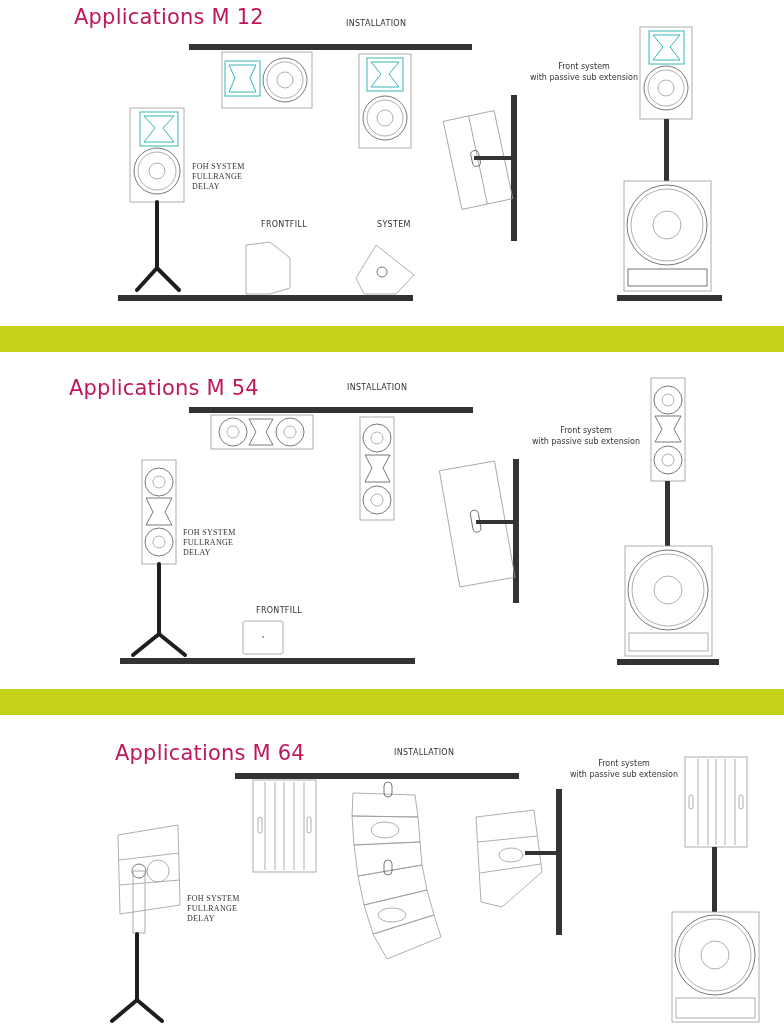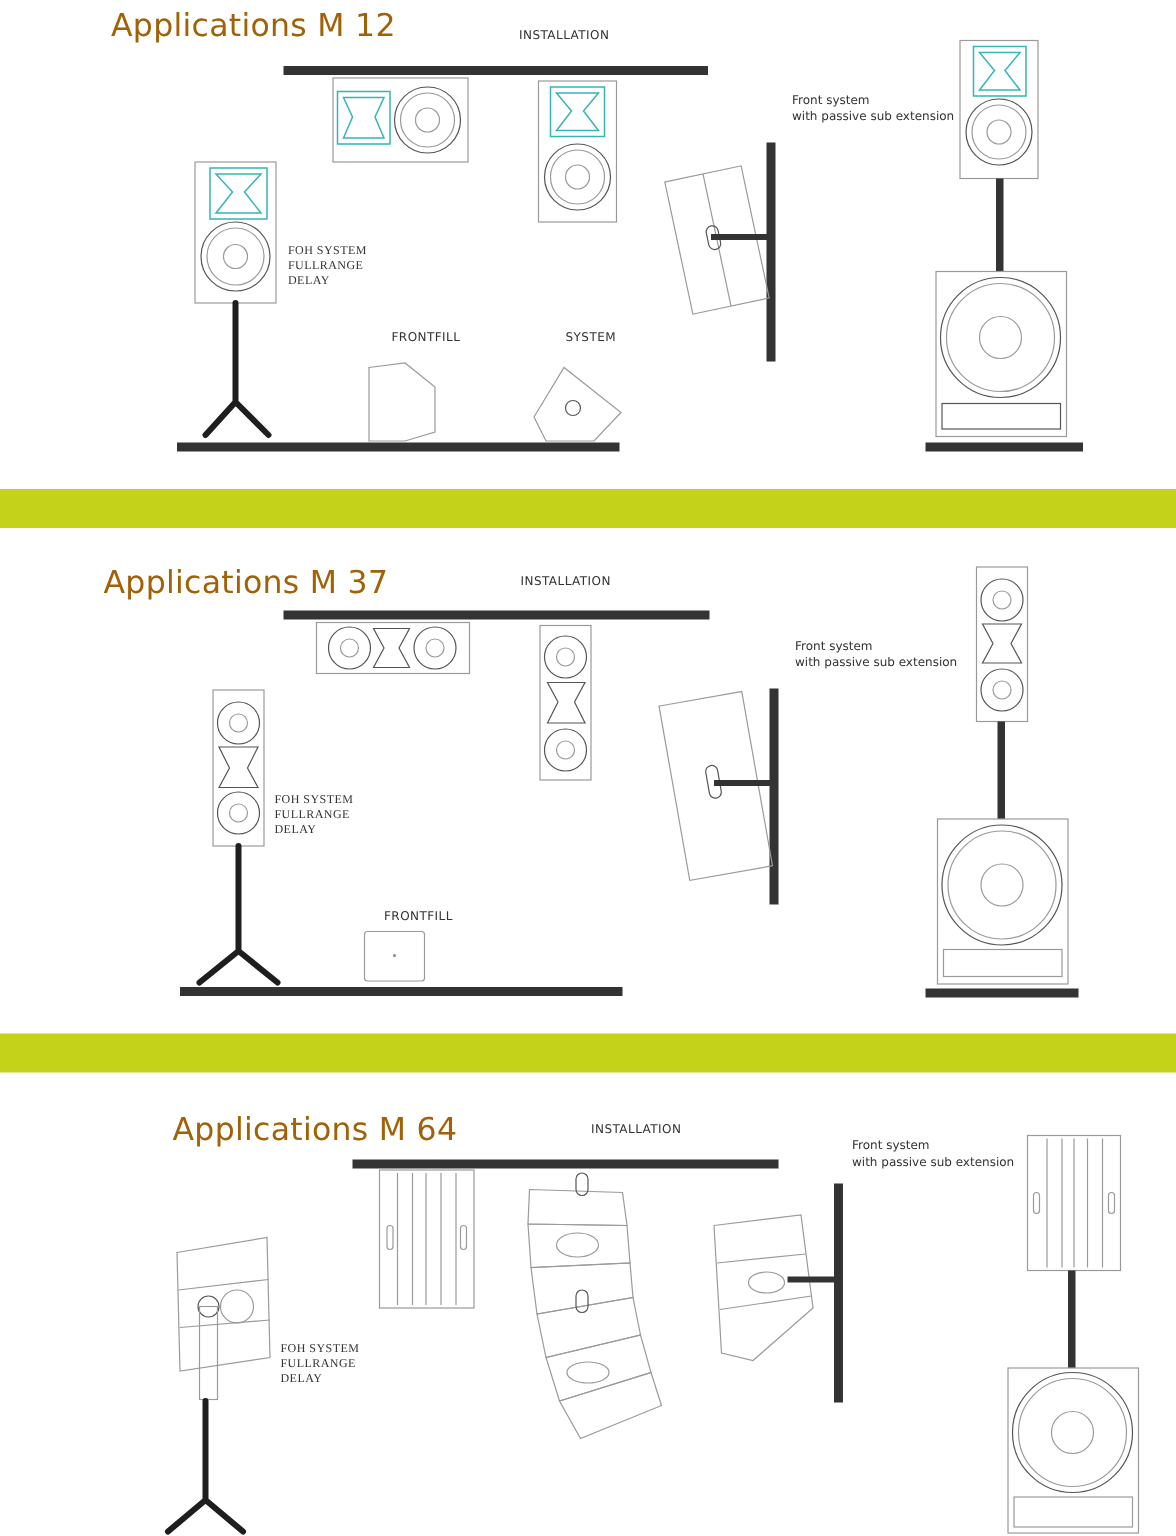--- a/index.html
+++ b/index.html
@@ -1,22 +1,22 @@
 <!DOCTYPE html>
 <html><head>
 <meta charset="utf-8">
 <style>
   html, body { margin: 0; padding: 0; background: #ffffff; }
   body { width: 784px; height: 1024px; position: relative; overflow: hidden;
          font-family: "DejaVu Sans", "Liberation Sans", sans-serif; color: #1e1e1e; }
   .section { position: absolute; left: 0; width: 784px; }
   .band { position: absolute; left: 0; width: 784px; height: 26px; }
-  .title { position: absolute; font-size: 21px; font-weight: 400; letter-spacing: 0.2px; color: #a16207; white-space: nowrap; }
+  .title { position: absolute; font-size: 21px; font-weight: 400; letter-spacing: 0.2px; color: #be185d; white-space: nowrap; }
   .small { position: absolute; font-size: 8px; color: #333; white-space: nowrap; letter-spacing: 0.3px; padding-left: 12px; }
-  .note { position: absolute; font-size: 8px; color: #333; text-align: left; line-height: 11px; white-space: nowrap; }
+  .note { position: absolute; font-size: 8px; color: #333; text-align: center; line-height: 11px; white-space: nowrap; }
   .foh { position: absolute; font-size: 8px; color: #333; line-height: 10px; letter-spacing: 0.3px; font-family: Liberation Serif, serif; }
   svg { position: absolute; left: 0; top: 0; }
   .ln { fill: none; stroke: #9a9a9a; stroke-width: 0.8; }
   .ln2 { fill: none; stroke: #555; stroke-width: 0.8; }
   .cy { fill: none; stroke: #35b5b5; stroke-width: 1; }
   .bar { fill: #333333; }
   .pole { stroke: #1e1e1e; stroke-width: 4; fill: none; stroke-linecap: round; }
 </style>
 </head>
 <body>
@@ -102,21 +102,21 @@
       <circle class="ln2" cx="667" cy="225" r="40"></circle>
         <circle class="ln" cx="667" cy="225" r="36"></circle>
         <circle class="ln" cx="667" cy="225" r="14"></circle>
       <rect class="ln2" x="628" y="269" width="79" height="17"></rect>
     </g>
     <rect class="bar" x="617" y="295" width="105" height="6"></rect>
   </svg>
 </div>
 
 <div class="section" style="top:352px;height:337px;">
-  <div class="title" style="left:69px;top:24px;">Applications M 37</div>
+  <div class="title" style="left:69px;top:24px;">Applications M 54</div>
   <div class="small" style="left:335px;top:31px;">INSTALLATION</div>
   <div class="foh" style="left:183px;top:176px;">
     <div>FOH SYSTEM</div>
     <div>FULLRANGE</div>
     <div>DELAY</div>
   </div>
   <div class="small" style="left:244px;top:254px;">FRONTFILL</div>
   <div class="note" style="left:530px;top:73px;width:112px;">
     <div>Front system</div>
     <div>with passive sub extension</div>

